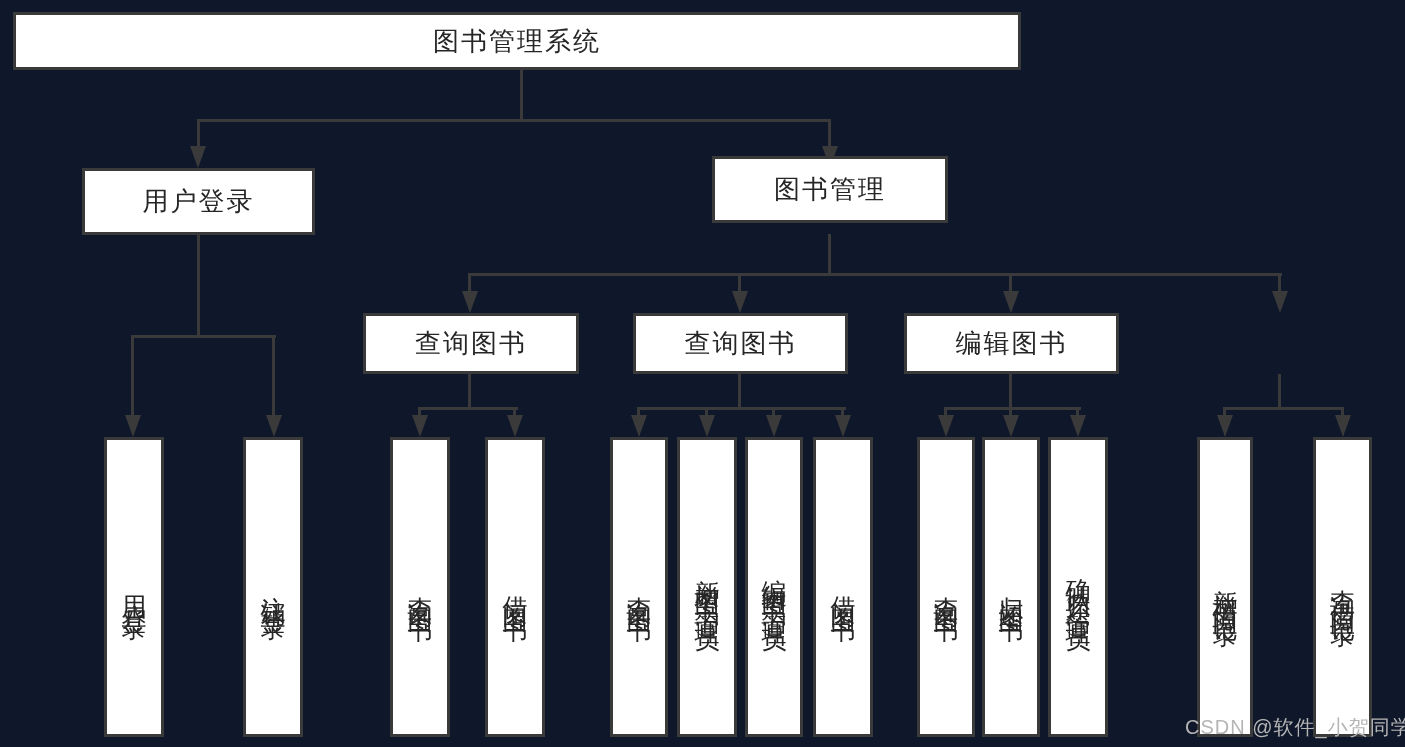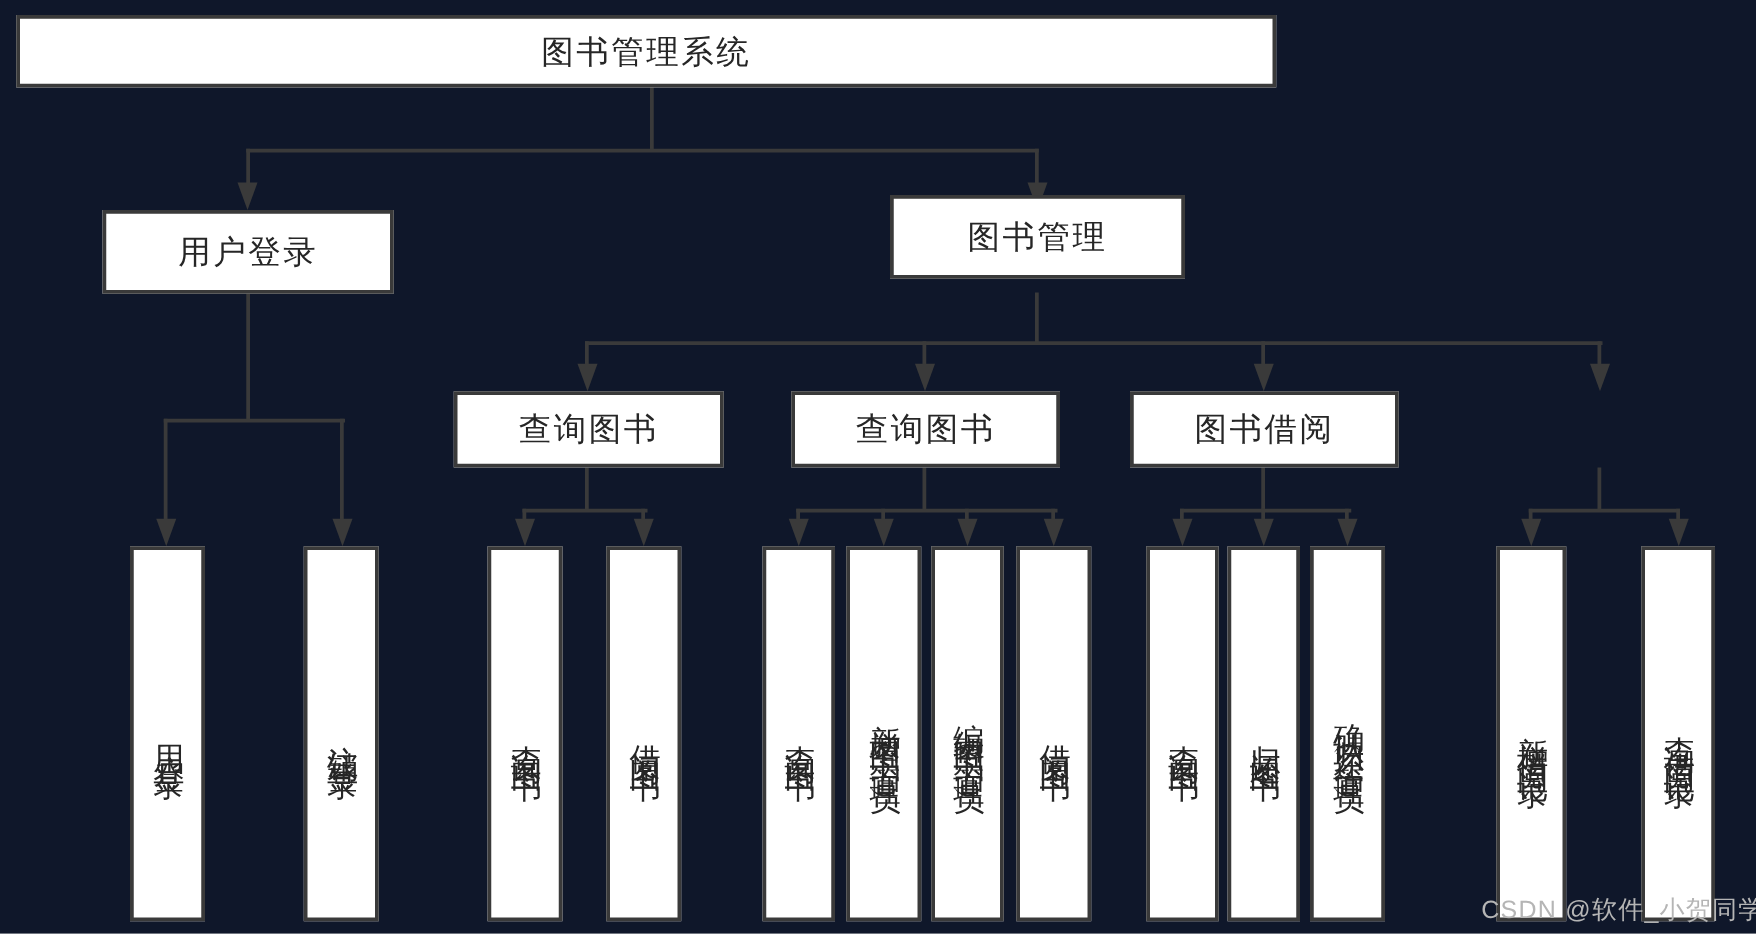--- a/index.html
+++ b/index.html
@@ -91,21 +91,21 @@
   <div class="ln" style="left:1341px;top:407px;width:3px;height:11px"></div>
   <div class="ah" style="left:1335px;top:415px"></div>
 
   <div class="box" style="left:13px;top:12px;width:1008px;height:58px">图书管理系统</div>
 
   <div class="box" style="left:82px;top:168px;width:233px;height:67px">用户登录</div>
   <div class="box" style="left:712px;top:156px;width:236px;height:67px">图书管理</div>
 
   <div class="box" style="left:363px;top:313px;width:216px;height:61px">查询图书</div>
   <div class="box" style="left:633px;top:313px;width:215px;height:61px">查询图书</div>
-  <div class="box" style="left:904px;top:313px;width:215px;height:61px">图书借阅</div>
+  <div class="box" style="left:904px;top:313px;width:215px;height:61px">编辑图书</div>
 
   <div class="box vbox" style="left:104px;top:437px;width:60px;height:300px">用户登录</div>
   <div class="box vbox" style="left:243px;top:437px;width:60px;height:300px">注销登录</div>
 
   <div class="box vbox" style="left:390px;top:437px;width:60px;height:300px">查询图书</div>
   <div class="box vbox" style="left:485px;top:437px;width:60px;height:300px">借阅图书</div>
 
   <div class="box vbox" style="left:610px;top:437px;width:58px;height:300px">查询图书</div>
   <div class="box vbox" style="left:677px;top:437px;width:60px;height:300px">新增图书（管理员）</div>
   <div class="box vbox" style="left:745px;top:437px;width:58px;height:300px">编辑图书（管理员）</div>

